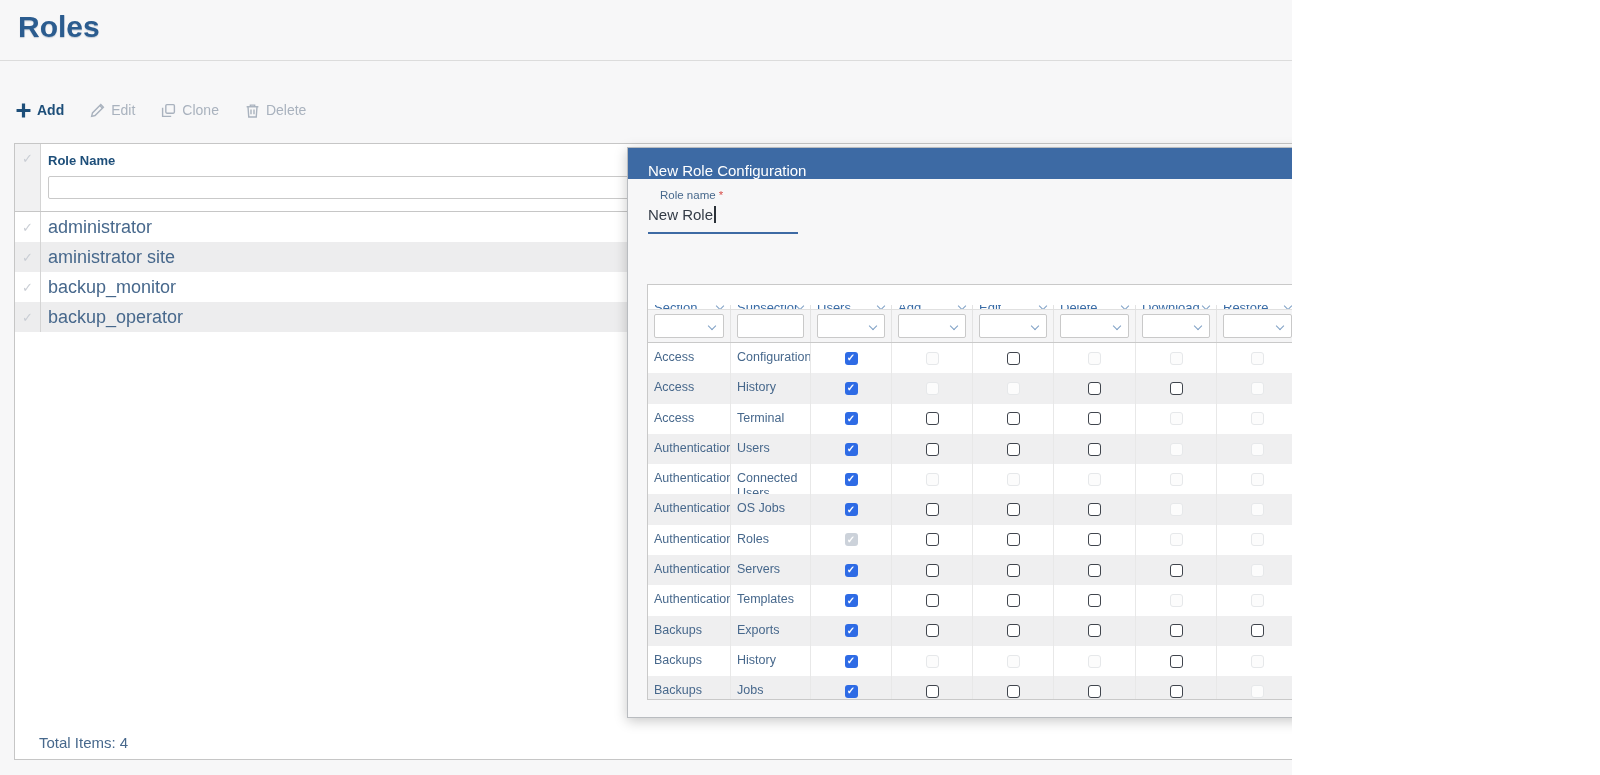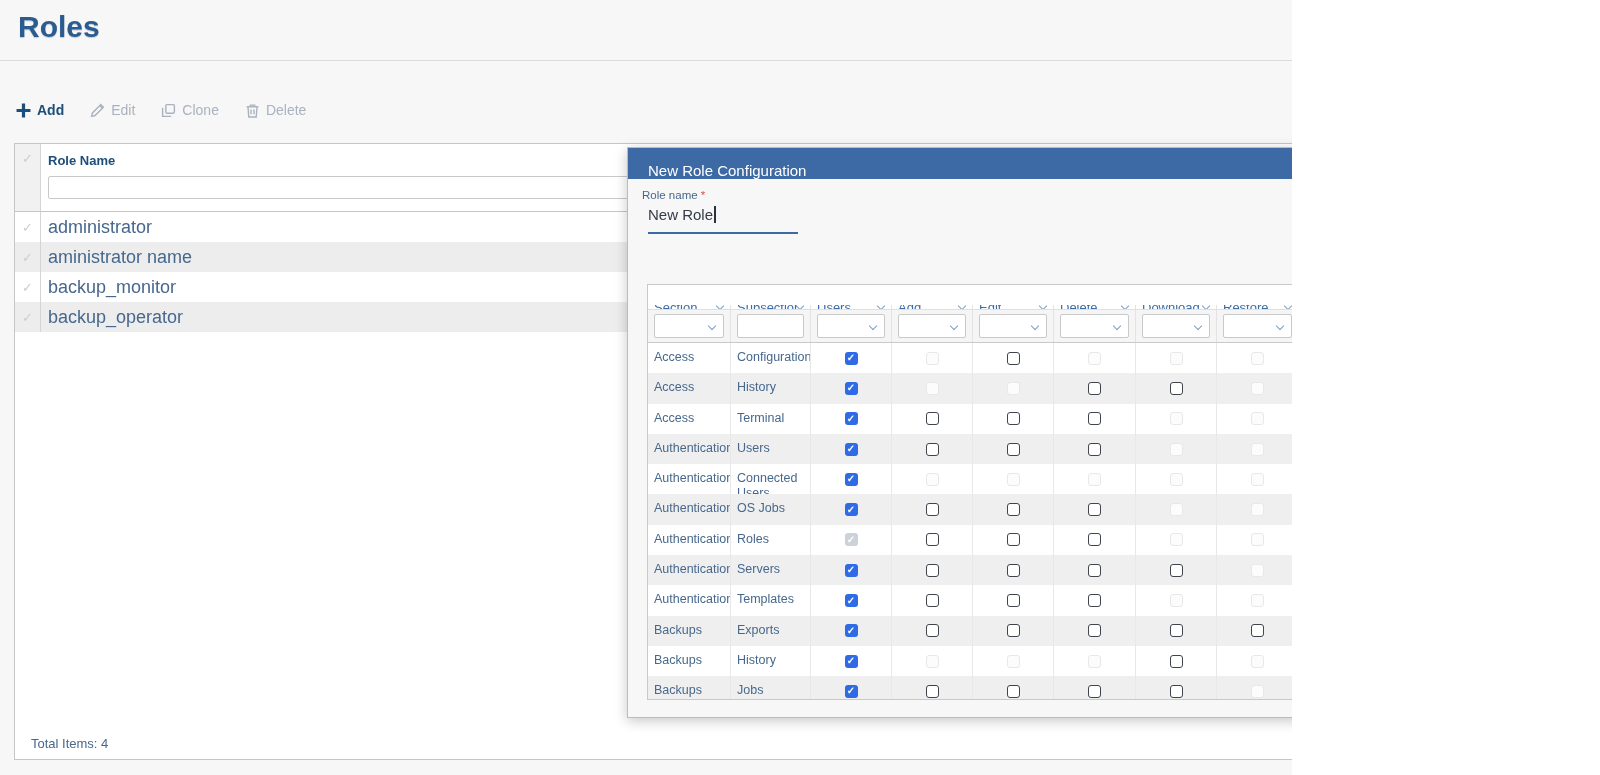--- a/index.html
+++ b/index.html
@@ -22,29 +22,29 @@
   .rp-header { display:flex; height:68px; border-bottom:1px solid #c6c6c6; background:#fff; }
   .rp-checkcol { width:26px; background:#f1f1f2; border-right:1px solid #d4d4d4; display:flex; justify-content:center; align-items:flex-start; padding-top:8px; }
   .rowcheck { color:#c9cdd4; font-size:13px; line-height:1; }
   .rp-headmain { flex:1; padding:9px 12px 0 7px; }
   .rp-title { font-size:13px; font-weight:700; color:var(--link,#1d4e79); }
   .rp-filter { margin-top:8px; width:calc(100% - 8px); height:23px; border:1px solid #c9c9c9; border-radius:2px; background:#fff; font-family:inherit; font-size:13px; padding:0 6px; outline:none; }
   .rp-row { display:flex; height:30px; background:#fff; }
   .rp-row.alt { background:#ededee; }
   .rp-row .rp-check { width:26px; border-right:1px solid #d4d4d4; display:flex; align-items:center; justify-content:center; }
   .rp-name { display:flex; align-items:center; padding-left:7px; font-size:18px; color:var(--txt,#47688c); }
-  .rp-total { position:absolute; left:16px; bottom:8px; font-size:13px; color:var(--txt,#47688c); }
+  .rp-total { position:absolute; left:24px; bottom:8px; font-size:15px; color:var(--txt,#47688c); }
 
   
   .dialog { position:absolute; left:627px; top:147px; width:933px; height:571px; background:#f7f7f8; border:1px solid #b9bcc0; box-shadow:0 3px 12px rgba(0,0,0,.22); z-index:5; }
   .dlg-header { height:31px; background:var(--accent,#3d6aa4); display:flex; align-items:flex-end; padding:0 12px 0 20px; }
   .dlg-title { color:#fff; font-size:15px; }
   .dlg-actions { margin-left:auto; display:flex; align-items:center; gap:13px; }
   .dlg-btn { background:none; border:none; padding:0; cursor:pointer; display:flex; align-items:center; }
-  .field-label { position:absolute; left:14px; top:41px; font-size:11.5px; color:var(--txt,#47688c); }
+  .field-label { position:absolute; left:32px; top:41px; font-size:11.5px; color:var(--txt,#47688c); }
   .req { color:#d9534f; }
   .role-input { position:absolute; left:20px; top:58px; width:150px; height:28px; border-bottom:2px solid var(--accent,#3d6aa4); display:flex; align-items:flex-start; font-size:15px; color:#333b46; cursor:text; }
   .caret { width:1.5px; height:17px; background:#2b3138; margin-left:1px; }
 
   
   .perm-table { position:absolute; left:19px; top:136px; width:903px; border:1px solid #c9c9c9; background:#fff; }
   .pt-grid { display:grid; grid-template-columns:83px 80px 81px 81px 81px 82px 81px 82px 81px 81px 80px; width:893px; }
   .pt-header { background:#fff; border-bottom:1px solid #e0e0e0; height:25px; width:901px; }
   .pt-hcell { display:flex; align-items:center; padding:0 7px 0 6px; border-right:1px solid #e3e3e3; font-size:13px; color:var(--hdrtxt,#3a6ca6); white-space:nowrap; overflow:hidden; cursor:pointer;margin-top:20px; }
   .pt-hlabel { overflow:hidden; text-overflow:clip; }
@@ -122,21 +122,21 @@
         <div class="rp-row">
           <div class="rp-check">
             <span class="rowcheck">✓</span>
           </div>
           <span class="rp-name">administrator</span>
         </div>
         <div class="rp-row alt">
           <div class="rp-check">
             <span class="rowcheck">✓</span>
           </div>
-          <span class="rp-name">aministrator name</span>
+          <span class="rp-name">aministrator site</span>
         </div>
         <div class="rp-row">
           <div class="rp-check">
             <span class="rowcheck">✓</span>
           </div>
           <span class="rp-name">backup_monitor</span>
         </div>
         <div class="rp-row alt">
           <div class="rp-check">
             <span class="rowcheck">✓</span>

